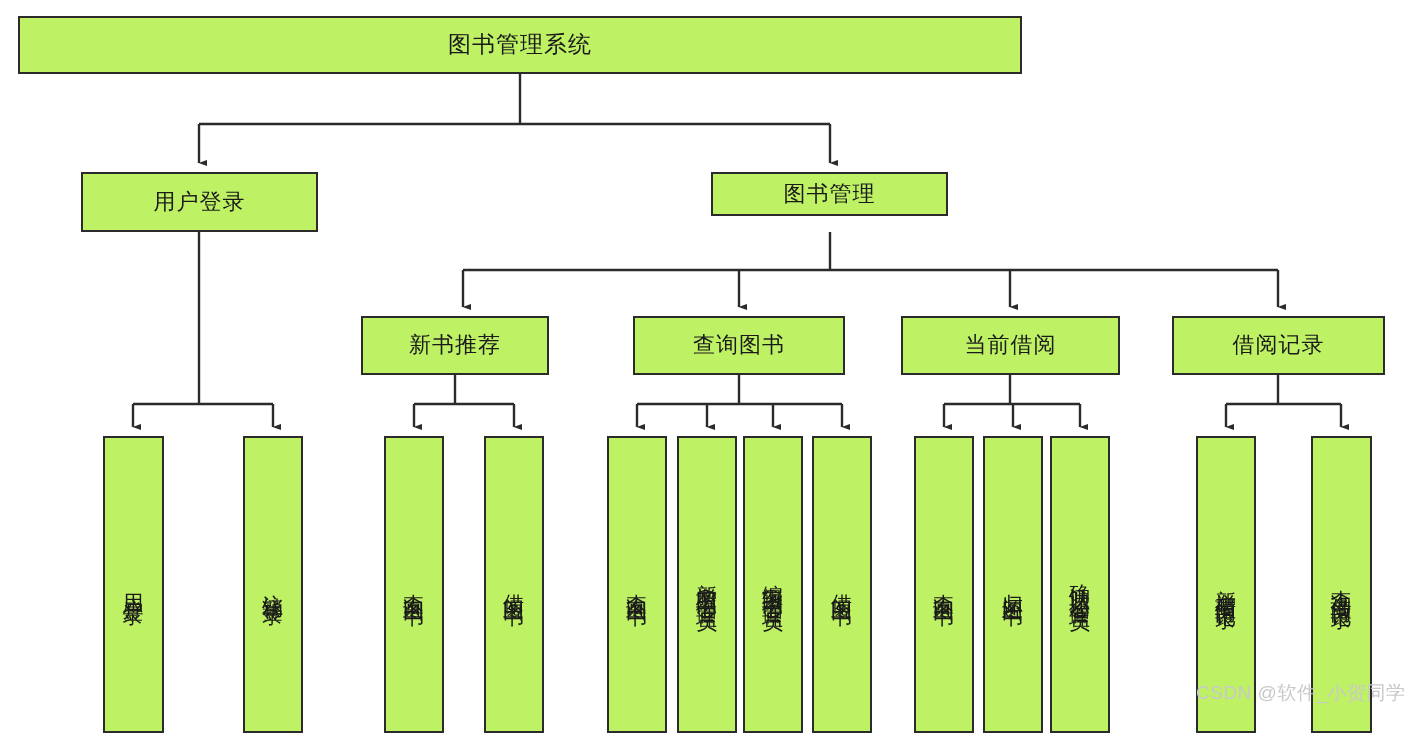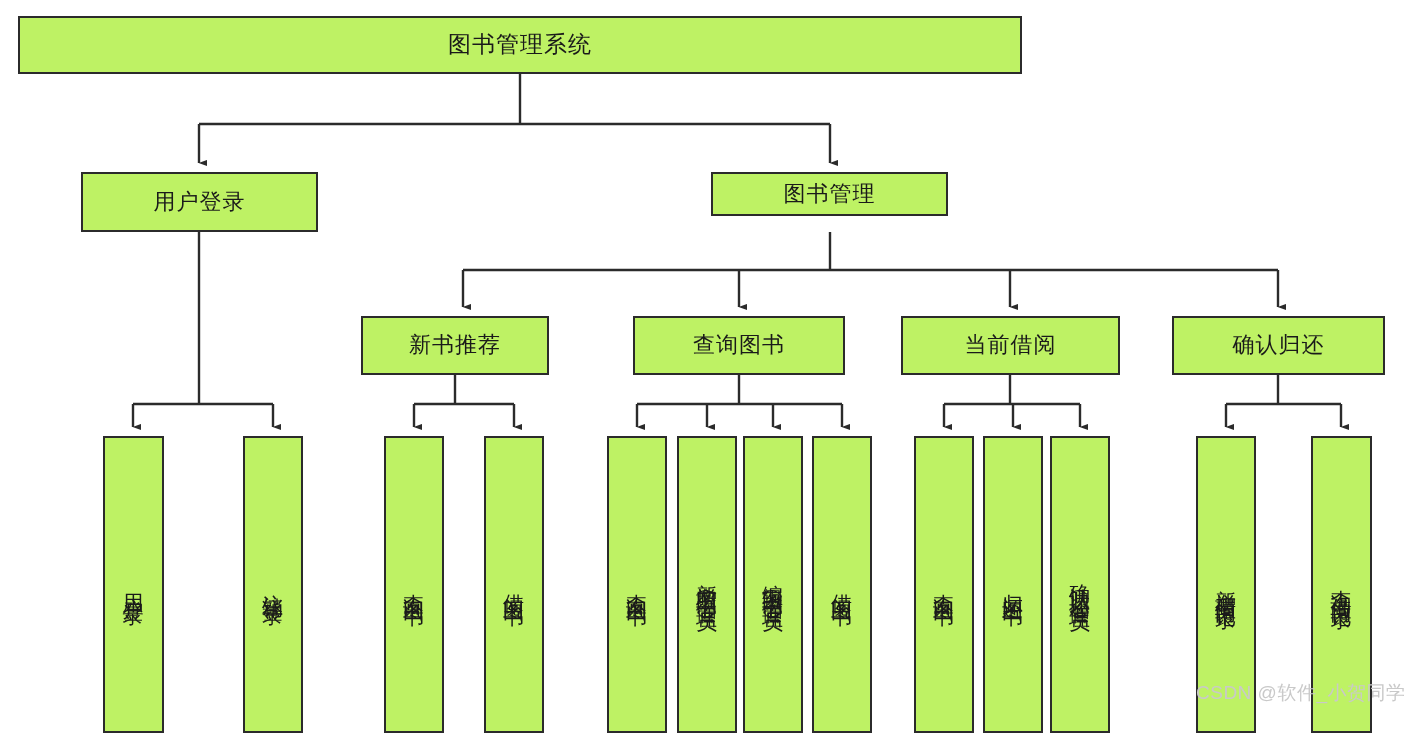--- a/index.html
+++ b/index.html
@@ -142,21 +142,21 @@
   <div class="node horiz" style="left:361px; top:316px; width:188px; height:59px;justify-content:center;">
     <span>新书推荐</span>
   </div>
   <div class="node horiz" style="left:633px; top:316px; width:212px; height:59px;">
     <span>查询图书</span>
   </div>
   <div class="node horiz" style="left:901px; top:316px; width:219px; height:59px;">
     <span>当前借阅</span>
   </div>
   <div class="node horiz" style="left:1172px; top:316px; width:213px; height:59px;">
-    <span>确认归还</span>
+    <span>借阅记录</span>
   </div>
 
   <div class="node leaf" style="left:103px; top:436px; width:61px; height:297px;">
     <span class="vtext">用户登录</span>
   </div>
   <div class="node leaf" style="left:243px; top:436px; width:60px; height:297px;">
     <span class="vtext">注销登录</span>
   </div>
   <div class="node leaf" style="left:384px; top:436px; width:60px; height:297px;">
     <span class="vtext">查询图书</span>

